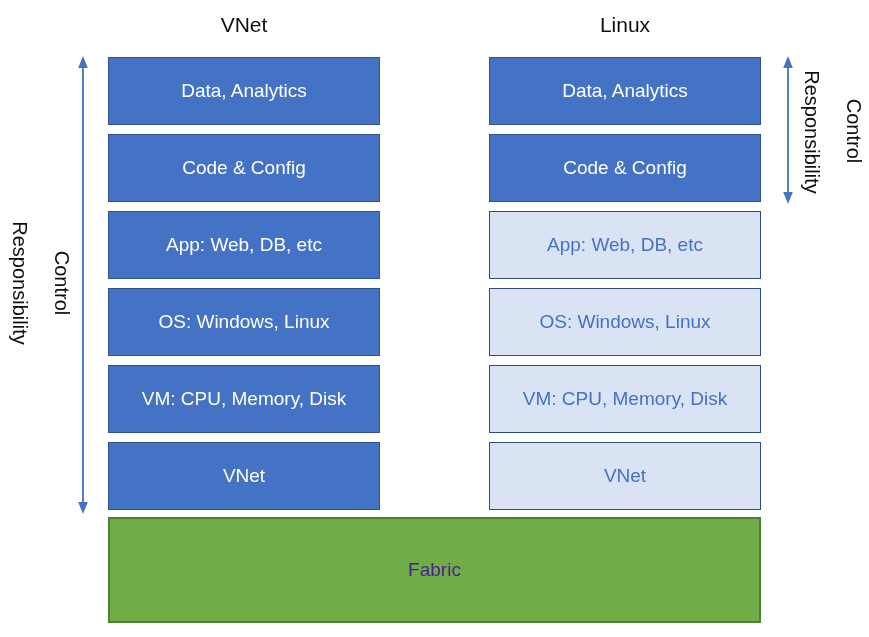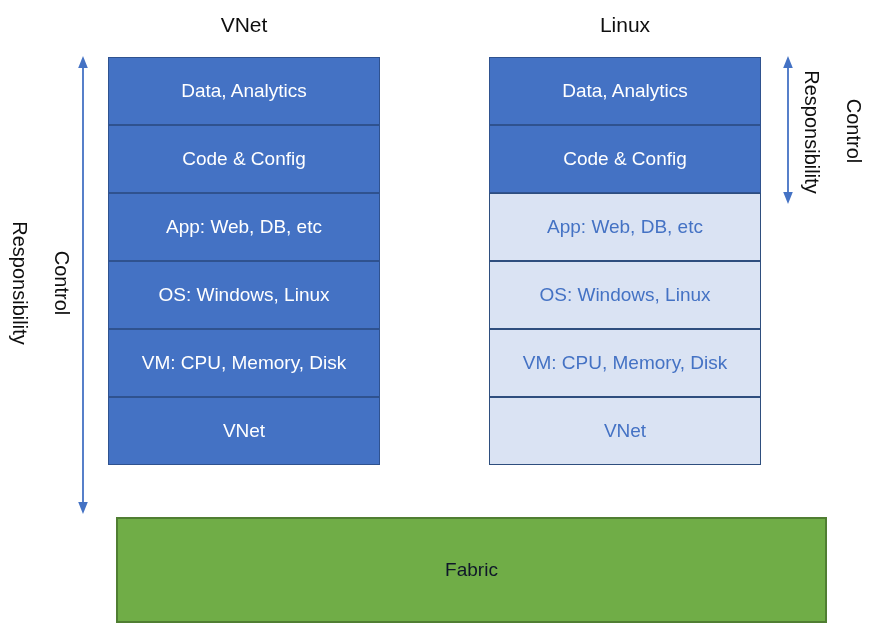--- a/index.html
+++ b/index.html
@@ -21,20 +21,21 @@
   }
   .col-title.iaas { left: 108px; }
   .col-title.paas { left: 489px; }
 
   .stack {
     position: absolute;
     top: 57px;
     width: 272px;
     display: flex;
     flex-direction: column;
+    gap: 9px;
   }
   .stack-left  { left: 108px; }
   .stack-right { left: 489px; }
 
   .box {
     box-sizing: border-box;
     height: 68px;
     display: flex;
     align-items: center;
     justify-content: center;
@@ -45,31 +46,31 @@
   }
   .box[data-variant="light"] {
     background: var(--light-fill, #DAE3F3);
     border-color: var(--light-border, #2E4E7E);
     color: var(--light-text, #4472C4);
   }
 
   .fabric {
     position: absolute;
     box-sizing: border-box;
-    left: 116px;
+    left: 108px;
     top: 517px;
-    width: 711px;
+    width: 653px;
     height: 106px;
     background: var(--green-fill, #70AD47);
     border: 2px solid var(--green-border, #507E32);
     display: flex;
     align-items: center;
     justify-content: center;
     font-size: 19px;
-    color: #0f172a;
+    color: #4c1d95;
   }
 
   .vlabel {
     position: absolute;
     white-space: nowrap;
     font-size: 20px;
     color: var(--label-text, #0f0f0f);
     transform: translate(-50%, -50%) rotate(90deg);
   }
   .vlabel.left-resp  { left: 19px;  top: 283px; }

